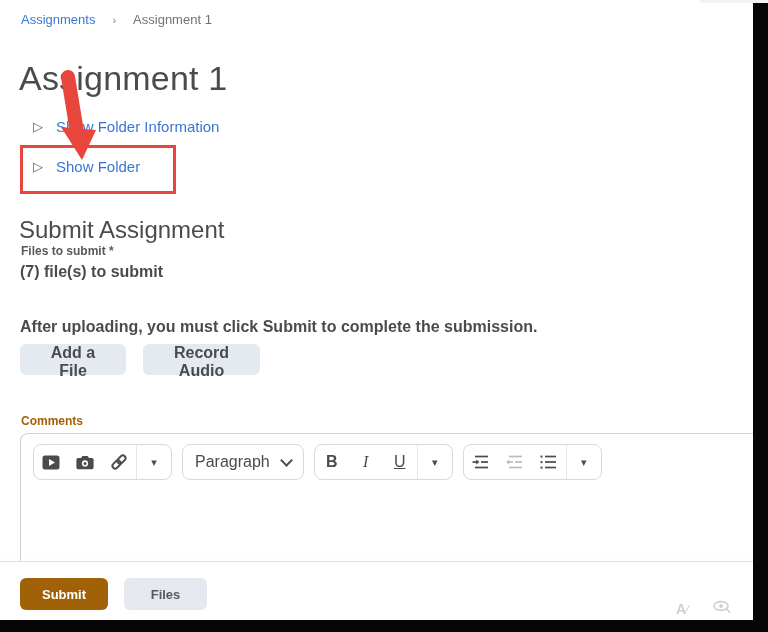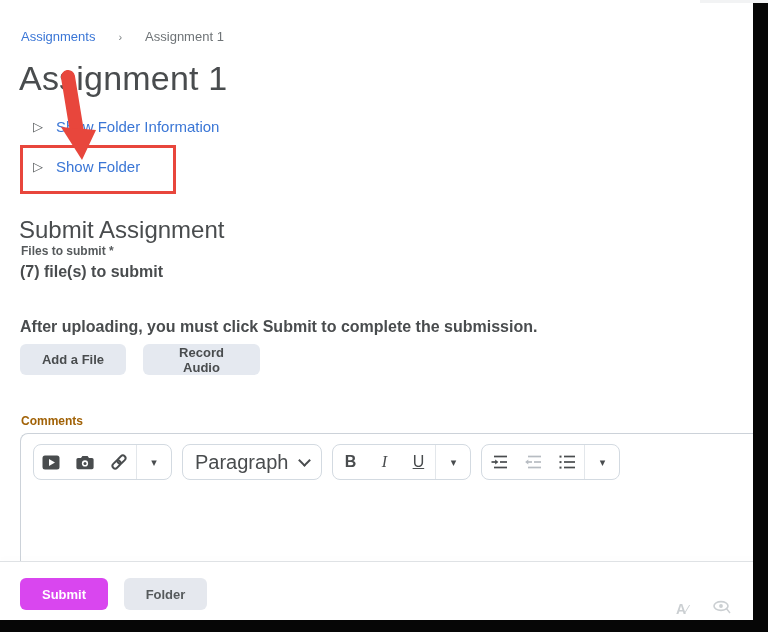--- a/index.html
+++ b/index.html
@@ -5,21 +5,21 @@
   html,body{margin:0;padding:0;}
   body{
     width:768px;height:632px;position:relative;overflow:hidden;
     background:#ffffff;
     font-family:"Liberation Sans","DejaVu Sans",sans-serif;
     color:#494c4e;
   }
   .page{position:absolute;left:0;top:0;width:768px;height:632px;}
 
   
-  .breadcrumb{position:absolute;left:21px;top:12px;font-size:13px;color:#6e7376;display:flex;align-items:center;gap:23px;margin-top:17px;}
+  .breadcrumb{position:absolute;left:21px;top:12px;font-size:13px;color:#6e7376;display:flex;align-items:center;gap:17px;}
   .breadcrumb a{color:#3a76d6;text-decoration:none;cursor:pointer;}
   .crumb-sep{font-size:11px;color:#7c8083;}
 
   
   .page-title{position:absolute;left:19px;top:36px;font-size:34px;font-weight:400;color:#494c4e;letter-spacing:.2px;}
 
   
   .disclosure{position:absolute;left:33px;display:flex;align-items:center;gap:13px;cursor:pointer;}
   .disclosure .tri{font-size:13px;color:#565a5c;line-height:1;}
   .disclosure a{color:#3a76d6;font-size:15px;text-decoration:none;}
@@ -33,21 +33,21 @@
   
   .section-heading{position:absolute;left:19px;top:196px;font-size:24px;font-weight:400;color:#494c4e;text-align:center;}
 
   .files-label{position:absolute;left:21px;top:244px;font-size:12px;font-weight:bold;color:#565a5c;}
   .files-count{position:absolute;left:20px;top:263px;font-size:16px;font-weight:bold;color:#494c4e;}
   .instruction{position:absolute;left:20px;top:318px;font-size:16px;font-weight:bold;color:#494c4e;}
 
   
   .btn-secondary{
     position:absolute;top:344px;height:31px;border:none;border-radius:6px;
-    background:#e5e9f0;color:#494c4e;font-size:13px;font-weight:bold;
+    background:#e5e9f0;color:#494c4e;font-size:16px;font-weight:bold;
     font-family:inherit;cursor:pointer;padding:0 18px;
   }
   #btn-addfile{left:20px;width:106px;}
   #btn-recaudio{left:143px;width:117px;}
 
   .comments-label{position:absolute;left:21px;top:414px;font-size:12px;font-weight:bold;color:#a16207;}
 
   
   .editor{
     position:absolute;left:20px;top:433px;width:760px;height:128px;
@@ -59,34 +59,34 @@
     display:flex;align-items:center;height:36px;
     border:1px solid #d3dae1;border-radius:8px;background:#fff;box-sizing:border-box;
   }
   .tb-btn{
     display:flex;align-items:center;justify-content:center;
     min-width:34px;height:34px;background:none;border:none;cursor:pointer;padding:0;
     color:#494c4e;font-family:inherit;
   }
   .tb-sep{width:1px;height:34px;background:#e3e7eb;}
   .tb-caret{font-size:11px;color:#494c4e;}
-  .tb-label{font-size:20px;color:#494c4e;padding:0 4px 0 12px;}
+  .tb-label{font-size:16px;color:#494c4e;padding:0 4px 0 12px;}
   .chevron{
     width:7px;height:7px;border-right:2px solid #494c4e;border-bottom:2px solid #494c4e;
     transform:rotate(45deg);margin:-4px 12px 0 8px;display:inline-block;
   }
   .tb-b{font-weight:bold;font-size:16px;}
   .tb-i{font-style:italic;font-family:"Liberation Serif","DejaVu Serif",serif;font-size:16px;}
   .tb-u{text-decoration:underline;font-size:16px;}
 
   
   .divider{position:absolute;left:0;top:561px;width:768px;height:1px;background:#dfe2e5;box-shadow:0 -3px 4px rgba(0,0,0,0.03);}
   .btn-primary{
     position:absolute;left:20px;top:578px;width:88px;height:32px;
-    background:#d946ef;color:#ffffff;border:none;border-radius:6px;
+    background:#a16207;color:#ffffff;border:none;border-radius:6px;
     font-size:13px;font-weight:bold;font-family:inherit;cursor:pointer;
   }
   .btn-cancel{
     position:absolute;left:124px;top:578px;width:83px;height:32px;
     background:#e5e8ee;color:#565a5c;border:none;border-radius:6px;
     font-size:13px;font-weight:bold;font-family:inherit;cursor:pointer;
   }
 
   
   .faint-icons{position:absolute;left:676px;top:600px;display:flex;gap:24px;color:#cbcfd2;align-items:flex-start;}
@@ -220,21 +220,21 @@
           </button>
       </div>
 
 
     </div>
     <div style="height:70px;"></div>
   </div>
 
   <div class="divider"></div>
   <button class="btn-primary">Submit</button>
-  <button class="btn-cancel">Folder</button>
+  <button class="btn-cancel">Files</button>
 
   <div class="faint-icons">
     <span><span class="faint-a">A</span><span class="faint-slash">⁄</span></span>
     <span>
       <svg width="20" height="14" viewBox="0 0 20 14">
           <ellipse cx="9" cy="6" rx="7" ry="4.4" fill="none" stroke="#cbcfd2" stroke-width="1.6"></ellipse>
           <circle cx="9" cy="6" r="1.9" fill="#cbcfd2"></circle>
           <line x1="14" y1="8" x2="18" y2="13" stroke="#cbcfd2" stroke-width="1.4"></line>
         </svg>
     </span>

